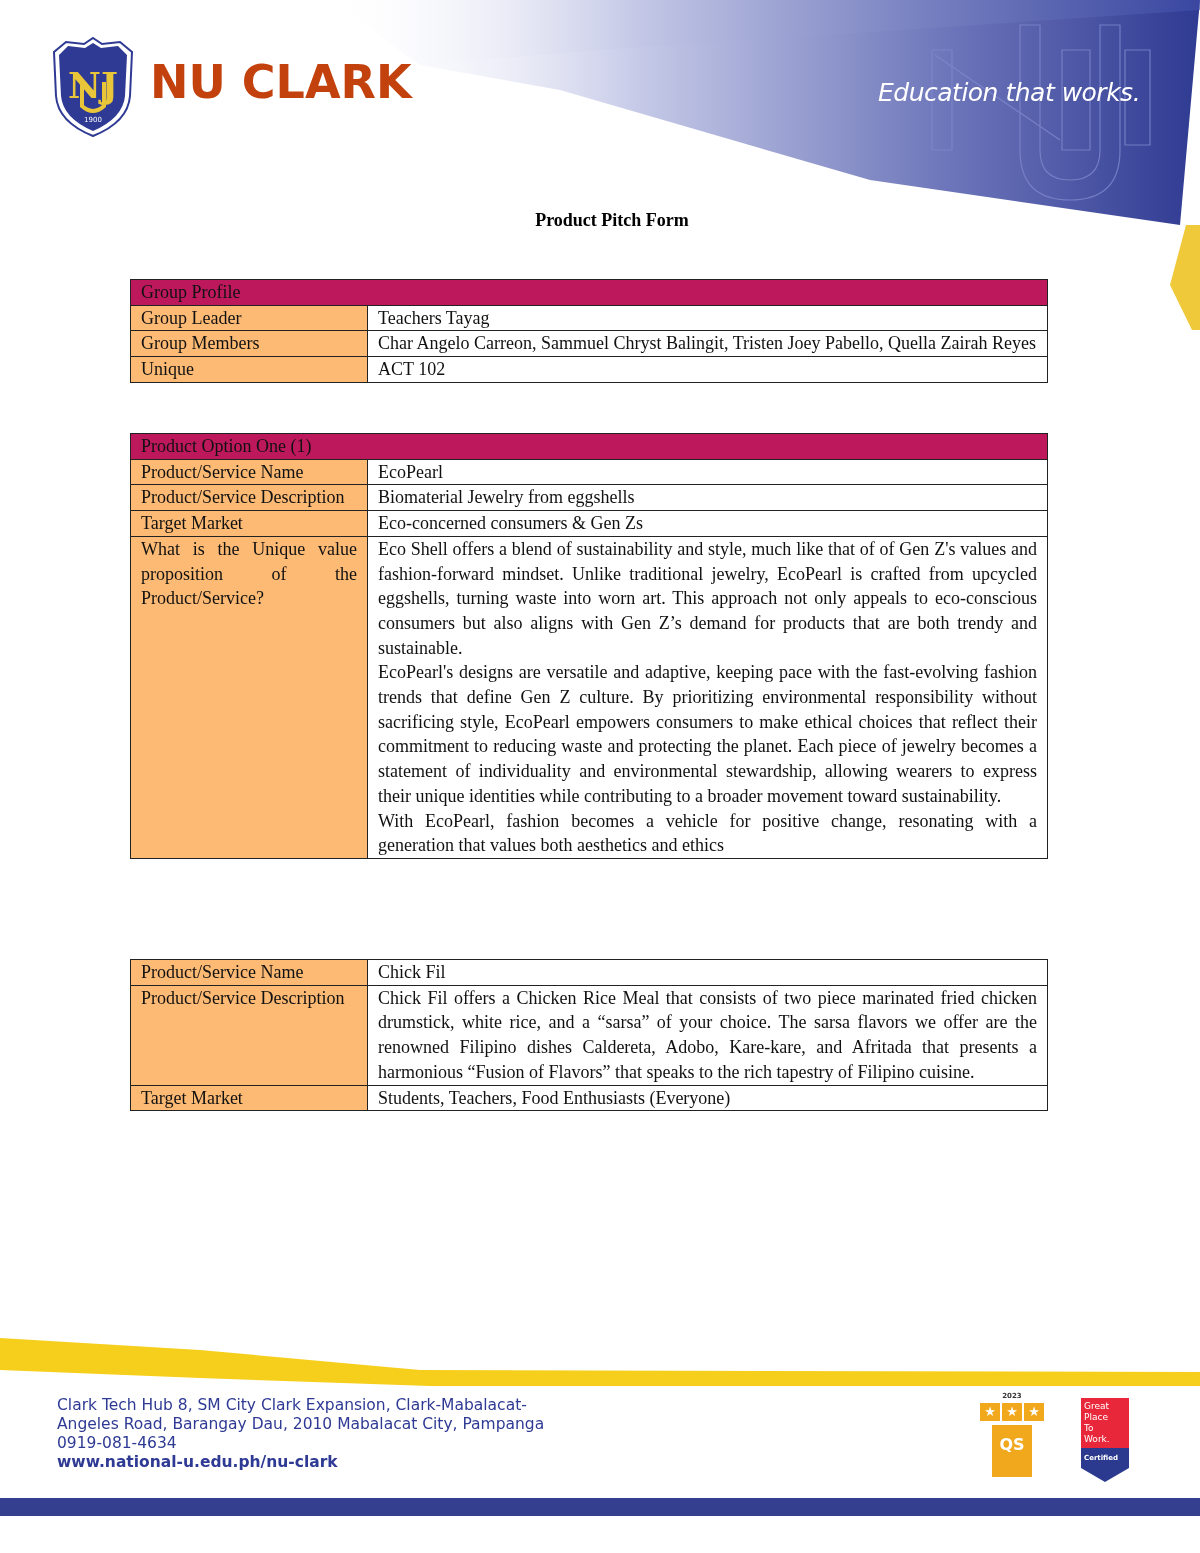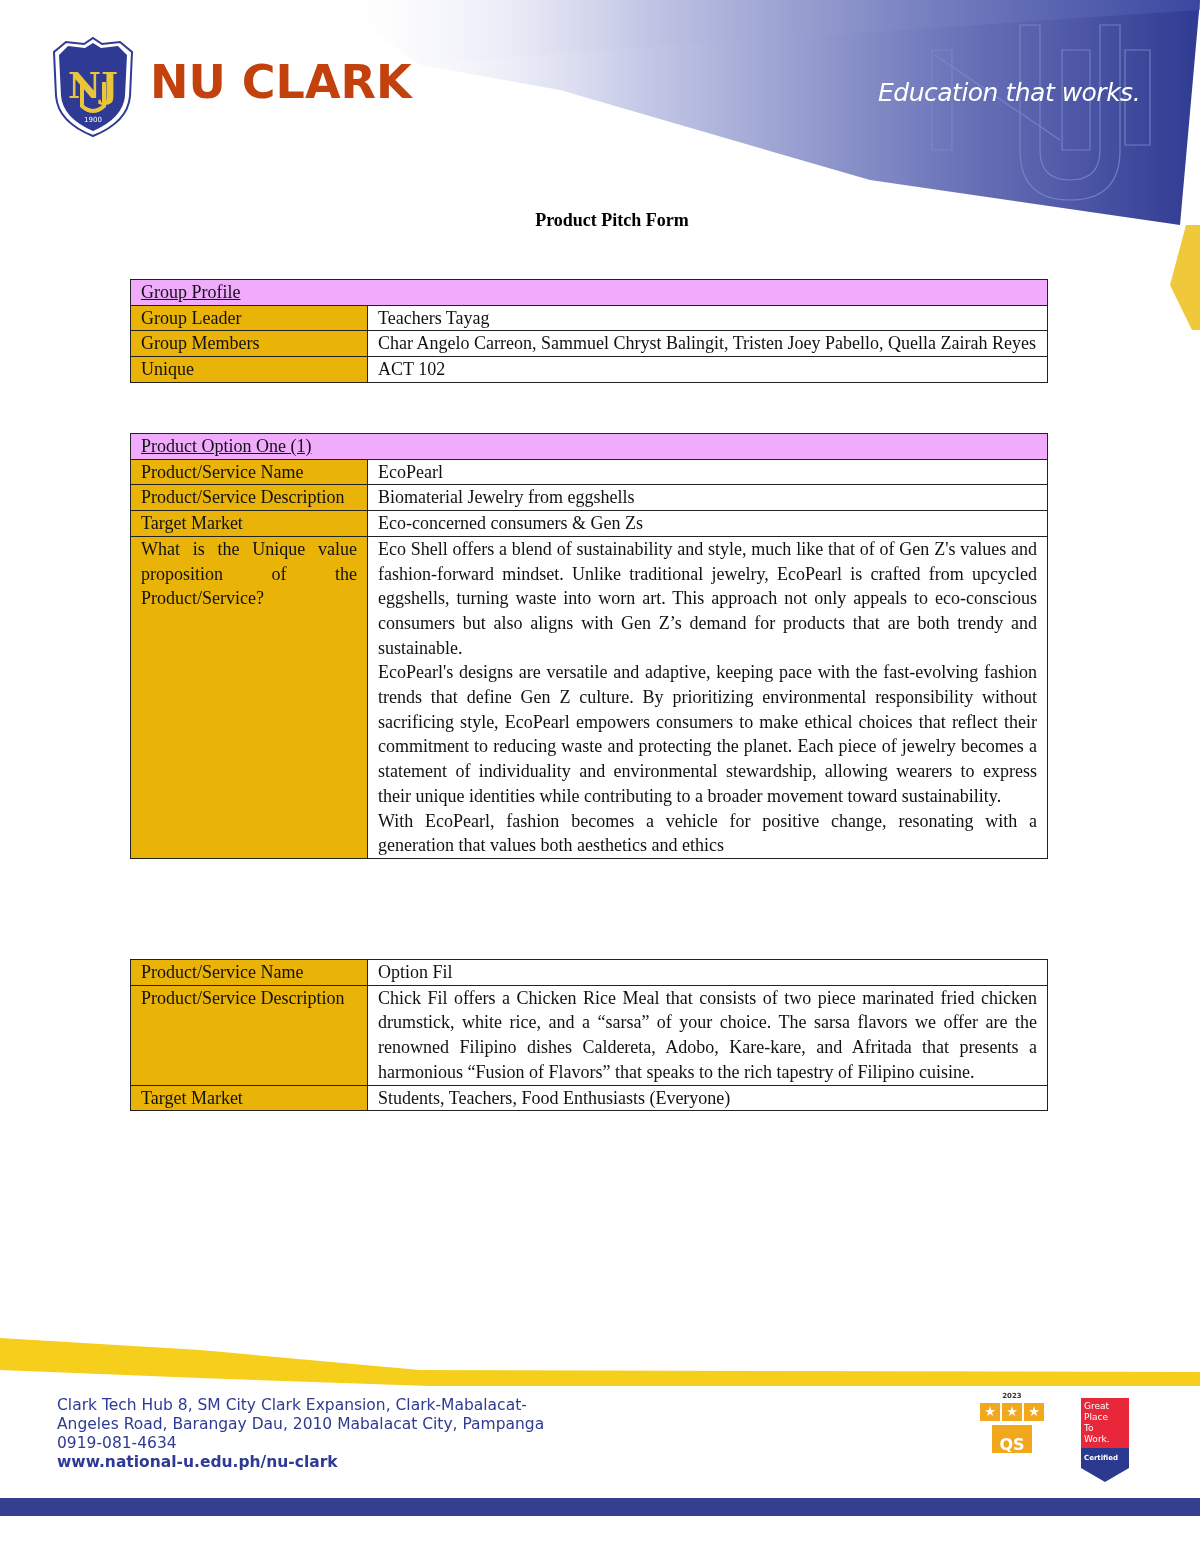--- a/index.html
+++ b/index.html
@@ -4,33 +4,33 @@
 <style>
   html, body { margin: 0; padding: 0; }
   body { width: 1200px; height: 1553px; position: relative; background: #ffffff; overflow: hidden; font-family: "DejaVu Serif", serif; }
   .header-band { position: absolute; left: 0; top: 0; width: 1200px; height: 330px; }
   .logo { position: absolute; left: 50px; top: 36px; width: 86px; height: 102px; }
   .brand { position: absolute; left: 150px; top: 55px; font-family: "DejaVu Sans", sans-serif; font-weight: bold; font-size: 46px; color: #c2410c; letter-spacing: 0px; }
   .tagline { position: absolute; left: 878px; top: 78px; font-family: "DejaVu Sans", sans-serif; font-style: italic; font-size: 25px; color: #ffffff; letter-spacing: -0.5px; }
   .title { position: absolute; left: 0; width: 1224px; top: 210px; text-align: center; font-family: "Liberation Serif", serif; font-weight: bold; font-size: 18px; color: #000; }
   table.form { position: absolute; left: 130px; width: 918px; border-collapse: collapse; font-family: "Liberation Serif", serif; font-size: 18px; color: #111; }
   table.form td { border: 1.5px solid #222; padding: 0 10px; line-height: 24.7px; vertical-align: top; }
-  td.head { background: #f0abfc; text-decoration: underline; }
-  td.label { background: #eab308; width: 216px; }
+  td.head { background: #be185d; }
+  td.label { background: #fdba74; width: 216px; }
   td.value { background: #fff; text-align: justify; }
   .para { display: block; }
   .footer-yellow { position: absolute; left: 0; top: 1330px; width: 1200px; height: 60px; }
   .address { position: absolute; left: 57px; top: 1396px; font-family: "DejaVu Sans", sans-serif; font-size: 15.5px; color: #2e3a94; line-height: 19px; }
   .address .url { font-weight: bold; }
   .footer-blue { position: absolute; left: 0; top: 1498px; width: 1200px; height: 18px; background: #343f8f; }
   .badge-qs { position: absolute; left: 980px; top: 1392px; width: 64px; text-align: center; }
   .qs-year { font-family: "DejaVu Sans", sans-serif; font-size: 7px; color: #333; font-weight: bold; }
   .qs-stars { display: flex; gap: 2px; margin-top: 3px; }
   .qs-star { width: 20px; height: 18px; background: #f2a81d; color: #fff; font-size: 13px; line-height: 18px; text-align: center; }
-  .qs-box { width: 40px; height: 28px; margin: 4px auto 0; background: #f2a81d; color: #fff; font-family: "DejaVu Sans", sans-serif; font-weight: bold; font-size: 16px; line-height: 40px; }
+  .qs-box { width: 40px; height: 52px; margin: 4px auto 0; background: #f2a81d; color: #fff; font-family: "DejaVu Sans", sans-serif; font-weight: bold; font-size: 16px; line-height: 40px; }
   .gptw { position: absolute; left: 1081px; top: 1398px; width: 48px; height: 84px; }
 </style>
 </head>
 <body>
 
 <svg class="header-band" viewBox="0 0 1200 330" width="1200" height="330">
   <defs>
     <linearGradient id="bandGrad" x1="0" y1="0" x2="1" y2="0">
       <stop offset="0" stop-color="#ffffff" stop-opacity="0"></stop>
       <stop offset="0.35" stop-color="#c7cbe8"></stop>
@@ -112,21 +112,21 @@
       <span class="para">With EcoPearl, fashion becomes a vehicle for positive change, resonating with a generation that values both aesthetics and ethics</span>
     </td>
   </tr>
 </tbody>
   </table>
 
 <table class="form" style="top:959px;">
   <tbody>
   <tr>
     <td class="label">Product/Service Name</td>
-    <td class="value">Option Fil</td>
+    <td class="value">Chick Fil</td>
   </tr>
   <tr>
     <td class="label">Product/Service Description</td>
     <td class="value">Chick Fil offers a Chicken Rice Meal that consists of two piece marinated fried chicken drumstick, white rice, and a “sarsa” of your choice. The sarsa flavors we offer are the renowned Filipino dishes Caldereta, Adobo, Kare-kare, and Afritada that presents a harmonious “Fusion of Flavors” that speaks to the rich tapestry of Filipino cuisine.</td>
   </tr>
   <tr>
     <td class="label">Target Market</td>
     <td class="value">Students, Teachers, Food Enthusiasts (Everyone)</td>
   </tr>
 </tbody>

